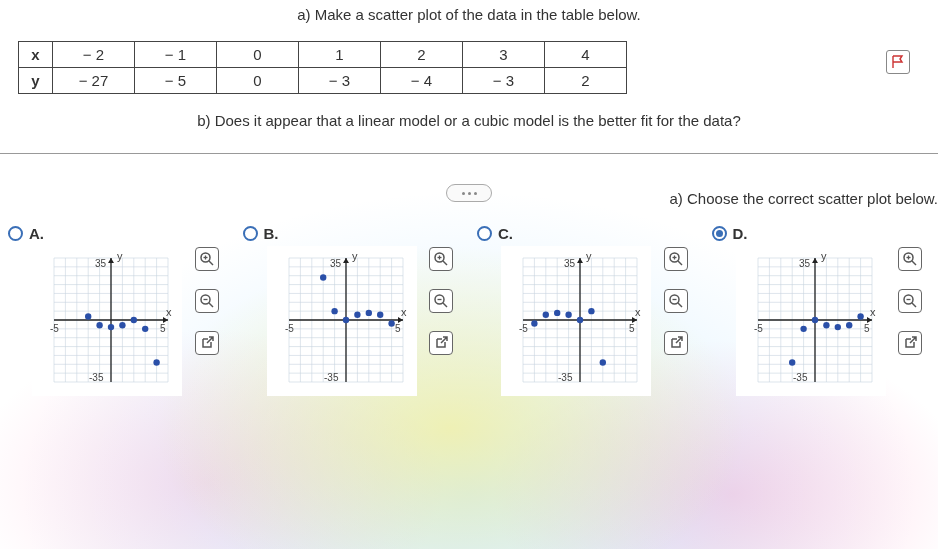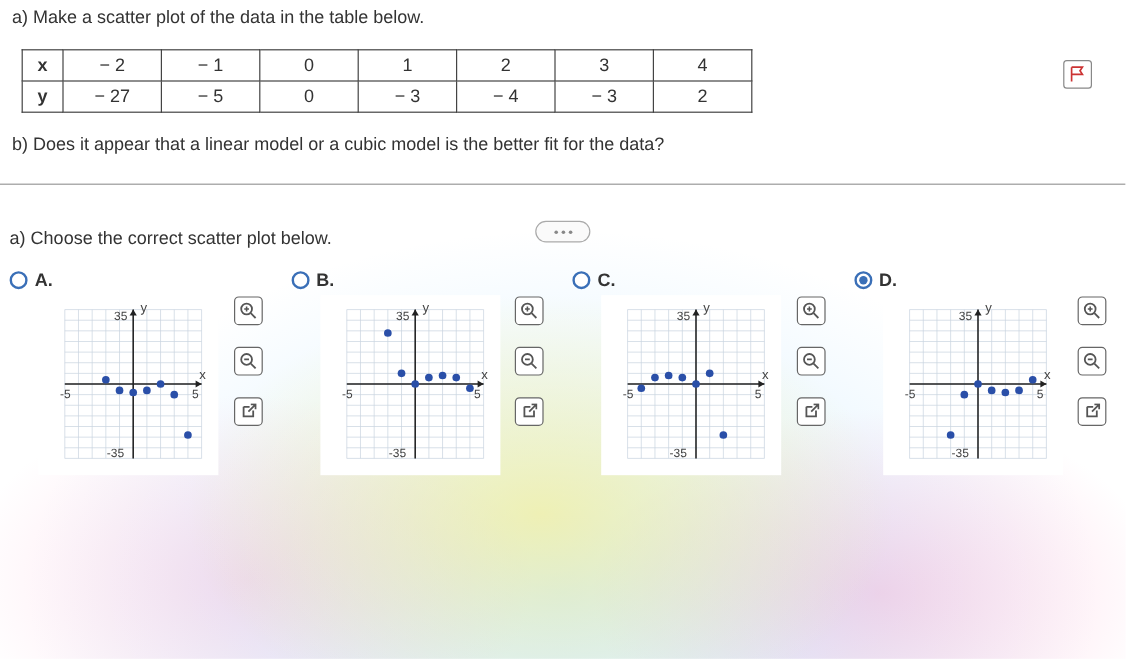--- a/index.html
+++ b/index.html
@@ -11,39 +11,39 @@
       radial-gradient(ellipse 420px 260px at 48% 78%, rgba(255,240,120,0.55), transparent 70%),
       radial-gradient(ellipse 620px 420px at 50% 90%, rgba(120,200,255,0.35), transparent 72%),
       radial-gradient(ellipse 340px 220px at 78% 90%, rgba(255,160,200,0.45), transparent 70%),
       radial-gradient(ellipse 340px 220px at 22% 88%, rgba(255,160,200,0.35), transparent 70%),
       #fff;
     width: 938px;
     height: 549px;
     position: relative;
     overflow: hidden;
   }
-  .question { padding: 6px 10px; }
+  .question { padding: 6px 10px; text-align: center; }
   .data-table { border-collapse: collapse; margin: 12px 0 12px 18px; background: #fff; }
   .data-table td {
     border: 1px solid #444;
     padding: 4px 0;
     width: 82px;
     text-align: center;
     font-size: 15px;
   }
   .data-table td.hd { width: 34px; font-weight: bold; }
   hr.sep { border: none; border-top: 1px solid #999; margin: 18px 0 10px 0; }
   .dots-pill {
     width: 46px; height: 18px; border: 1px solid #aaa; border-radius: 10px;
     display: flex; justify-content: center; align-items: center; gap: 3px;
     background: #fafafa;
     position: absolute; left: 50%; transform: translateX(-50%); top: 184px;
   }
   .dots-pill span { width: 3px; height: 3px; background: #888; border-radius: 50%; }
-  .sub { margin: 36px 0 18px 8px; }
+  .sub { margin: 36px 0 18px 8px; text-align: right; }
   .options-row {
     display: flex; gap: 16px; padding: 0 8px;
   }
   .opt { position: relative; width: 220px; }
   .opt-head { display: flex; align-items: center; gap: 6px; margin-bottom: 4px; }
   .radio {
     width: 15px; height: 15px; border: 2px solid #3a6fb7; border-radius: 50%;
     display: inline-flex; justify-content: center; align-items: center; background: #fff;
   }
   .radio.selected::after {

